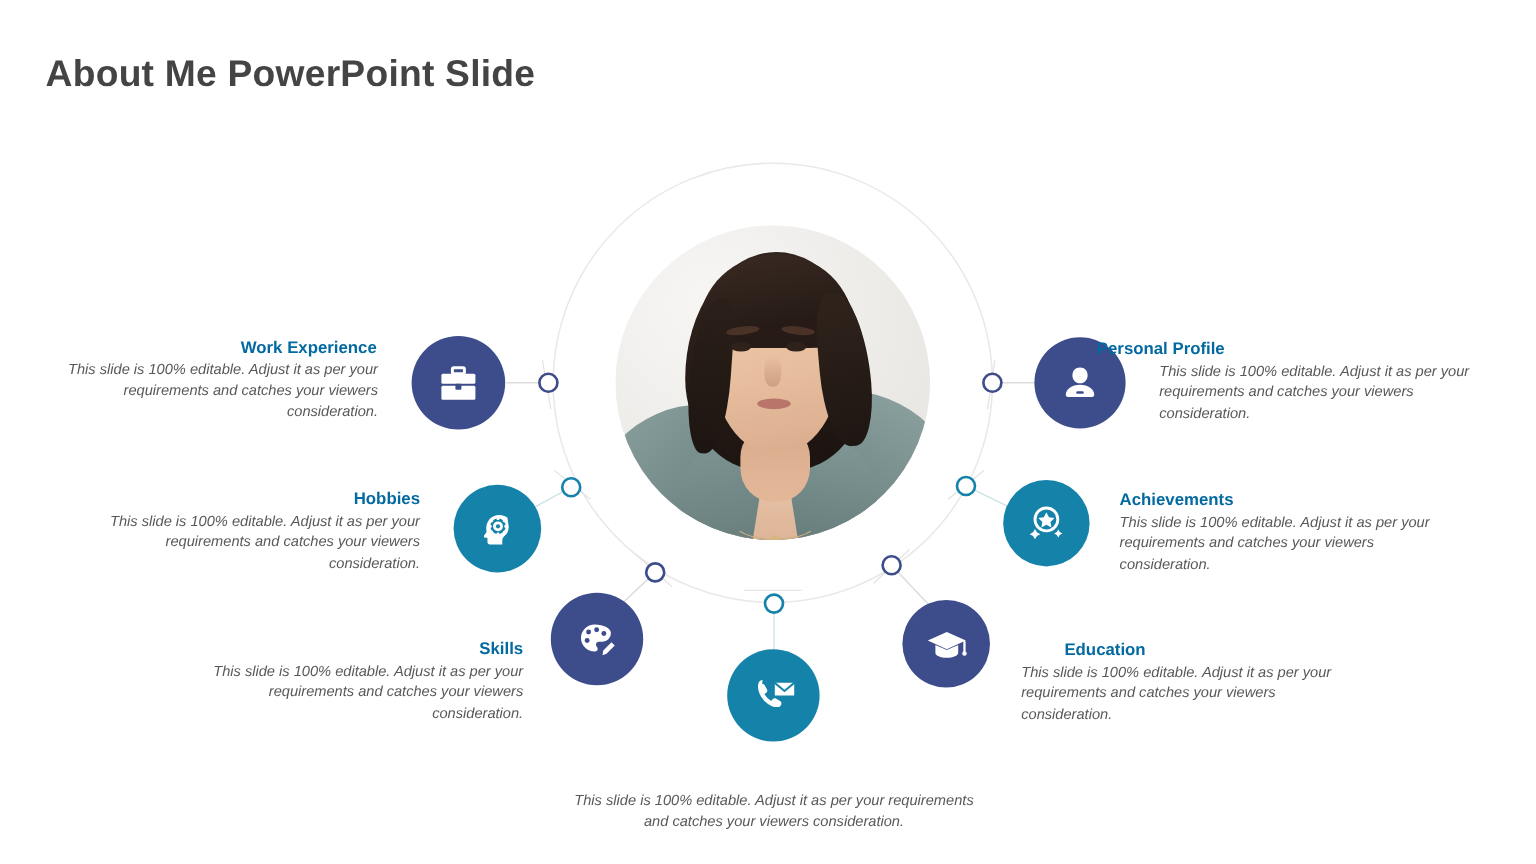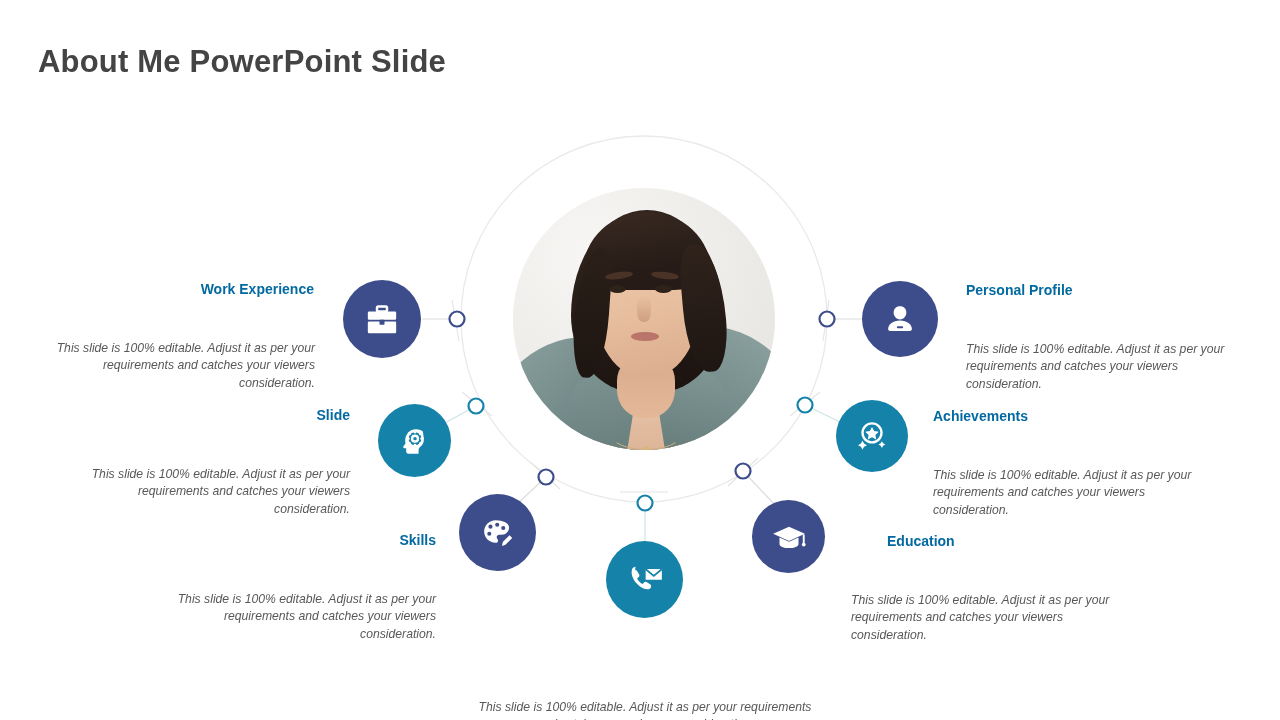--- a/index.html
+++ b/index.html
@@ -196,21 +196,20 @@
     font-weight:bold;
     color:#0369a1;
     white-space:nowrap;
   }
   .desc {
     position:absolute;
     font-size:12.2px;
     font-style:italic;
     color:#58585a;
     line-height:1.42;
-    margin-top:40px;
   }
   .ta-right { text-align:right; }
   .ta-left  { text-align:left; }
   .ta-center{ text-align:center; }
 </style>
 </head>
 <body>
 
 <div id="slide-title">About Me PowerPoint Slide</div>
 
@@ -279,42 +278,42 @@
   <div class="label ta-right" style="left:114px; top:281px; width:200px;">Work Experience</div>
   <div class="desc ta-right" style="left:45px; top:300px; width:270px;">This slide is 100% editable. Adjust it as per your requirements and catches your viewers consideration.</div>
 
   <div class="node" style="left:862px; top:281px; width:76px; height:76px; background:#3d4c8a;">
     <svg width="38" height="38" viewBox="0 0 48 48" aria-hidden="true">
       <path d="M24 8c-5 0-8 3.4-8 8.2 0 4.4 3.2 8.3 8 8.3s8-3.9 8-8.3C32 11.4 29 8 24 8z" fill="#ffffff"></path>
       <path d="M24 26c-8.6 0-15 4.8-15 10.6 0 1.3 1 2.4 2.3 2.4h25.4c1.3 0 2.3-1.1 2.3-2.4C39 30.8 32.6 26 24 26z" fill="#ffffff"></path>
       <rect x="20" y="33" width="8" height="2.6" rx="1.3" fill="#3d4c8a"></rect>
     </svg>
   </div>
-  <div class="label ta-left" style="left:966px; top:282px; width:240px;">Personal Profile</div>
+  <div class="label ta-left" style="left:914px; top:282px; width:240px;">Personal Profile</div>
   <div class="desc ta-left" style="left:966px; top:301px; width:278px;">This slide is 100% editable. Adjust it as per your requirements and catches your viewers consideration.</div>
 
   <div class="node" style="left:378px; top:404px; width:73px; height:73px; background:#1583a9;">
     <svg width="38" height="38" viewBox="0 0 48 48" aria-hidden="true">
       <path d="M34 12c-6-4.5-15-3.6-19.5 2.4C11 19 11.6 24 12 27l-2.6 3.6c-.7 1 0 2.4 1.2 2.4h2.3v4.4c0 1.4 1.1 2.6 2.6 2.6h13V36c0-2 1-3.6 2.6-5 2.6-2.3 4.1-5.6 4.1-9 0-4-1.4-7.6-1.2-12z" fill="#ffffff"></path>
       <circle cx="24" cy="21" r="8.2" fill="#1583a9"></circle>
       <circle cx="24" cy="21" r="5.2" fill="#ffffff"></circle>
       <circle cx="24" cy="21" r="2.2" fill="#1583a9"></circle>
       <g fill="#ffffff">
         <rect x="22.6" y="10.2" width="2.8" height="4.2" rx="1"></rect>
         <rect x="22.6" y="27.6" width="2.8" height="4.2" rx="1"></rect>
         <rect x="13.2" y="19.6" width="4.2" height="2.8" rx="1"></rect>
         <rect x="30.6" y="19.6" width="4.2" height="2.8" rx="1"></rect>
         <rect x="15.6" y="12.6" width="2.8" height="4.2" rx="1" transform="rotate(-45 17 14.7)"></rect>
         <rect x="29.6" y="25.4" width="2.8" height="4.2" rx="1" transform="rotate(-45 31 27.5)"></rect>
         <rect x="29.6" y="12.6" width="2.8" height="4.2" rx="1" transform="rotate(45 31 14.7)"></rect>
         <rect x="15.6" y="25.4" width="2.8" height="4.2" rx="1" transform="rotate(45 17 27.5)"></rect>
       </g>
     </svg>
   </div>
-  <div class="label ta-right" style="left:160px; top:407px; width:190px;">Slide</div>
+  <div class="label ta-right" style="left:160px; top:407px; width:190px;">Hobbies</div>
   <div class="desc ta-right" style="left:78px; top:426px; width:272px;">This slide is 100% editable. Adjust it as per your requirements and catches your viewers consideration.</div>
 
   <div class="node" style="left:836px; top:400px; width:72px; height:72px; background:#1583a9;">
     <svg width="38" height="38" viewBox="0 0 48 48" aria-hidden="true">
       <circle cx="24" cy="20" r="12" fill="none" stroke="#ffffff" stroke-width="3"></circle>
       <path d="M24 12.5l2.7 5.3 5.8.8-4.2 4.1 1 5.8-5.3-2.9-5.3 2.9 1-5.8-4.2-4.1 5.8-.8z" fill="#ffffff"></path>
       <path d="M12 30l2 3.6 3.6 2-3.6 2L12 41l-2-3.4-3.6-2 3.6-2z" fill="#ffffff"></path>
       <path d="M36.5 30.5l1.5 2.8 2.8 1.5-2.8 1.5-1.5 2.8-1.5-2.8-2.8-1.5 2.8-1.5z" fill="#ffffff"></path>
     </svg>
   </div>

